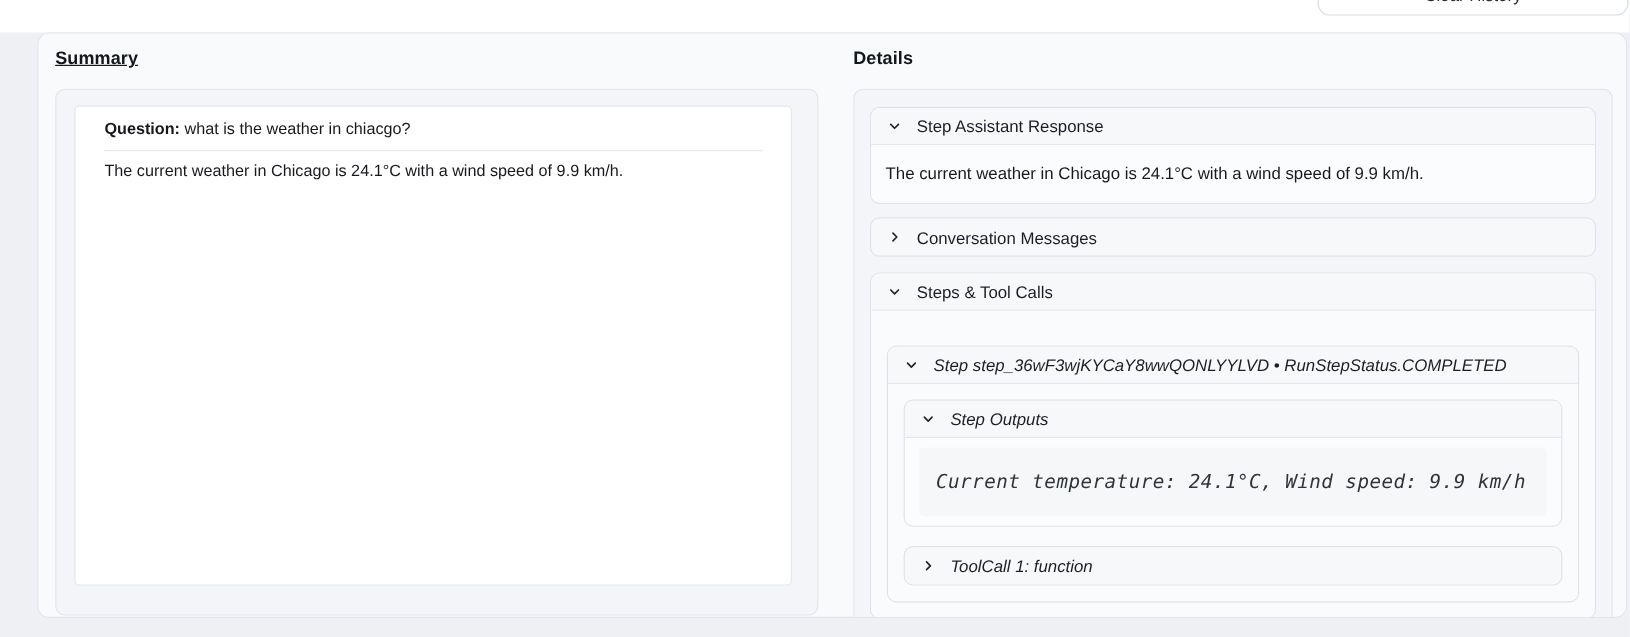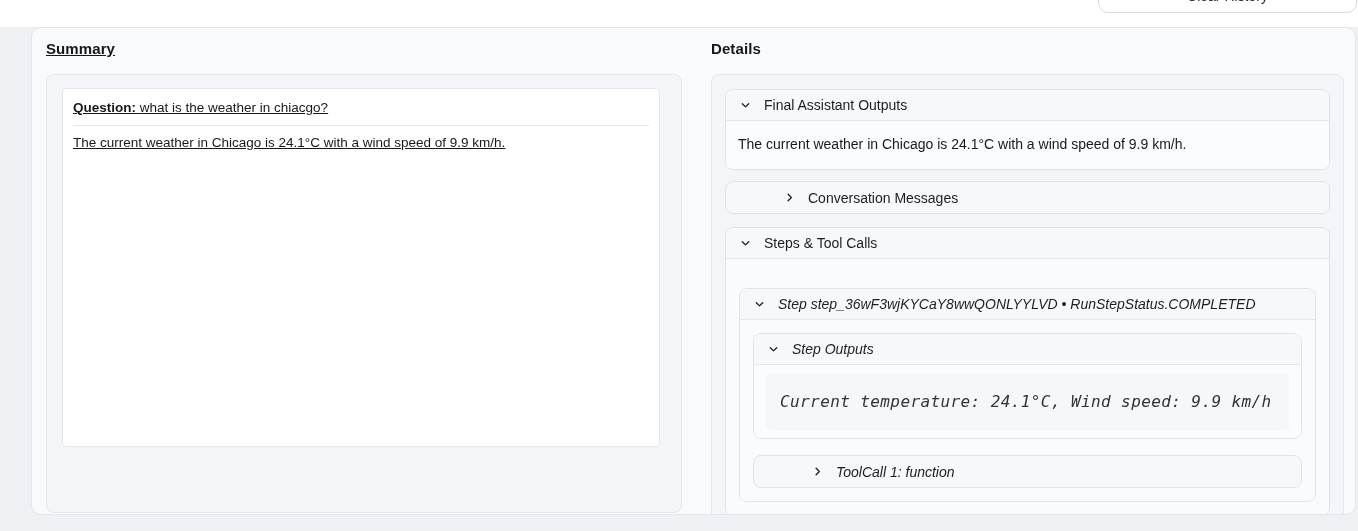--- a/index.html
+++ b/index.html
@@ -48,42 +48,41 @@
     border: 1px solid #e3e6ec;
     border-radius: 8px;
   }
   .summary-card { left: 14px; width: 636px; height: 439px; }
   .details-card {
     left: 679px; width: 633px; height: 700px;
     padding: 14px 13px;
     overflow: hidden;
   }
   .qa-card {
-    position: absolute; left: 15px; top: 13px; width: 598px; height: 359px;
+    position: absolute; left: 15px; top: 13px; width: 598px; height: 400px;
     background: #ffffff;
     border: 1px solid #e4e7ec;
     border-radius: 4px;
-    padding: 9px 10px;
+    padding: 9px 24px;
     font-size: 13.5px;
     line-height: 19px;
-    text-decoration: underline;
   }
   .qa-sep {
     border: none; border-top: 1px solid #e6e8ed;
     margin: 8px 0 7px 0;
   }
 
   
   .acc {
     border: 1px solid #dfe3e9;
     border-radius: 8px;
     background: #fbfcfe;
     overflow: hidden;
   }
-  .acc.collapsed { background: #f6f8fa; padding-left: 44px; }
+  .acc.collapsed { background: #f6f8fa; }
   .acc-header {
     height: 31px;
     display: flex; align-items: center;
     gap: 13px;
     padding: 0 14px;
     background: #f6f8fa;
     font-size: 14px; color: #1b1e24;
     cursor: pointer;
     white-space: nowrap;
   }
@@ -144,21 +143,21 @@
 
   <div class="panel-card details-card">
 
     <div class="acc expanded">
       <div class="acc-header">
         <span class="chev">
           <svg viewBox="0 0 12 12">
               <polyline points="2.5,4 6,7.5 9.5,4" fill="none" stroke="#1f2329" stroke-width="1.5" stroke-linecap="round" stroke-linejoin="round"></polyline>
             </svg>
         </span>
-        <span>Final Assistant Outputs</span>
+        <span>Step Assistant Response</span>
       </div>
       <div class="acc-body-text">The current weather in Chicago is 24.1°C with a wind speed of 9.9 km/h.</div>
     </div>
 
     <div class="acc collapsed mt11">
       <div class="acc-header">
         <span class="chev">
           <svg viewBox="0 0 12 12">
               <polyline points="4.5,2.5 8,6 4.5,9.5" fill="none" stroke="#1f2329" stroke-width="1.5" stroke-linecap="round" stroke-linejoin="round"></polyline>
             </svg>

